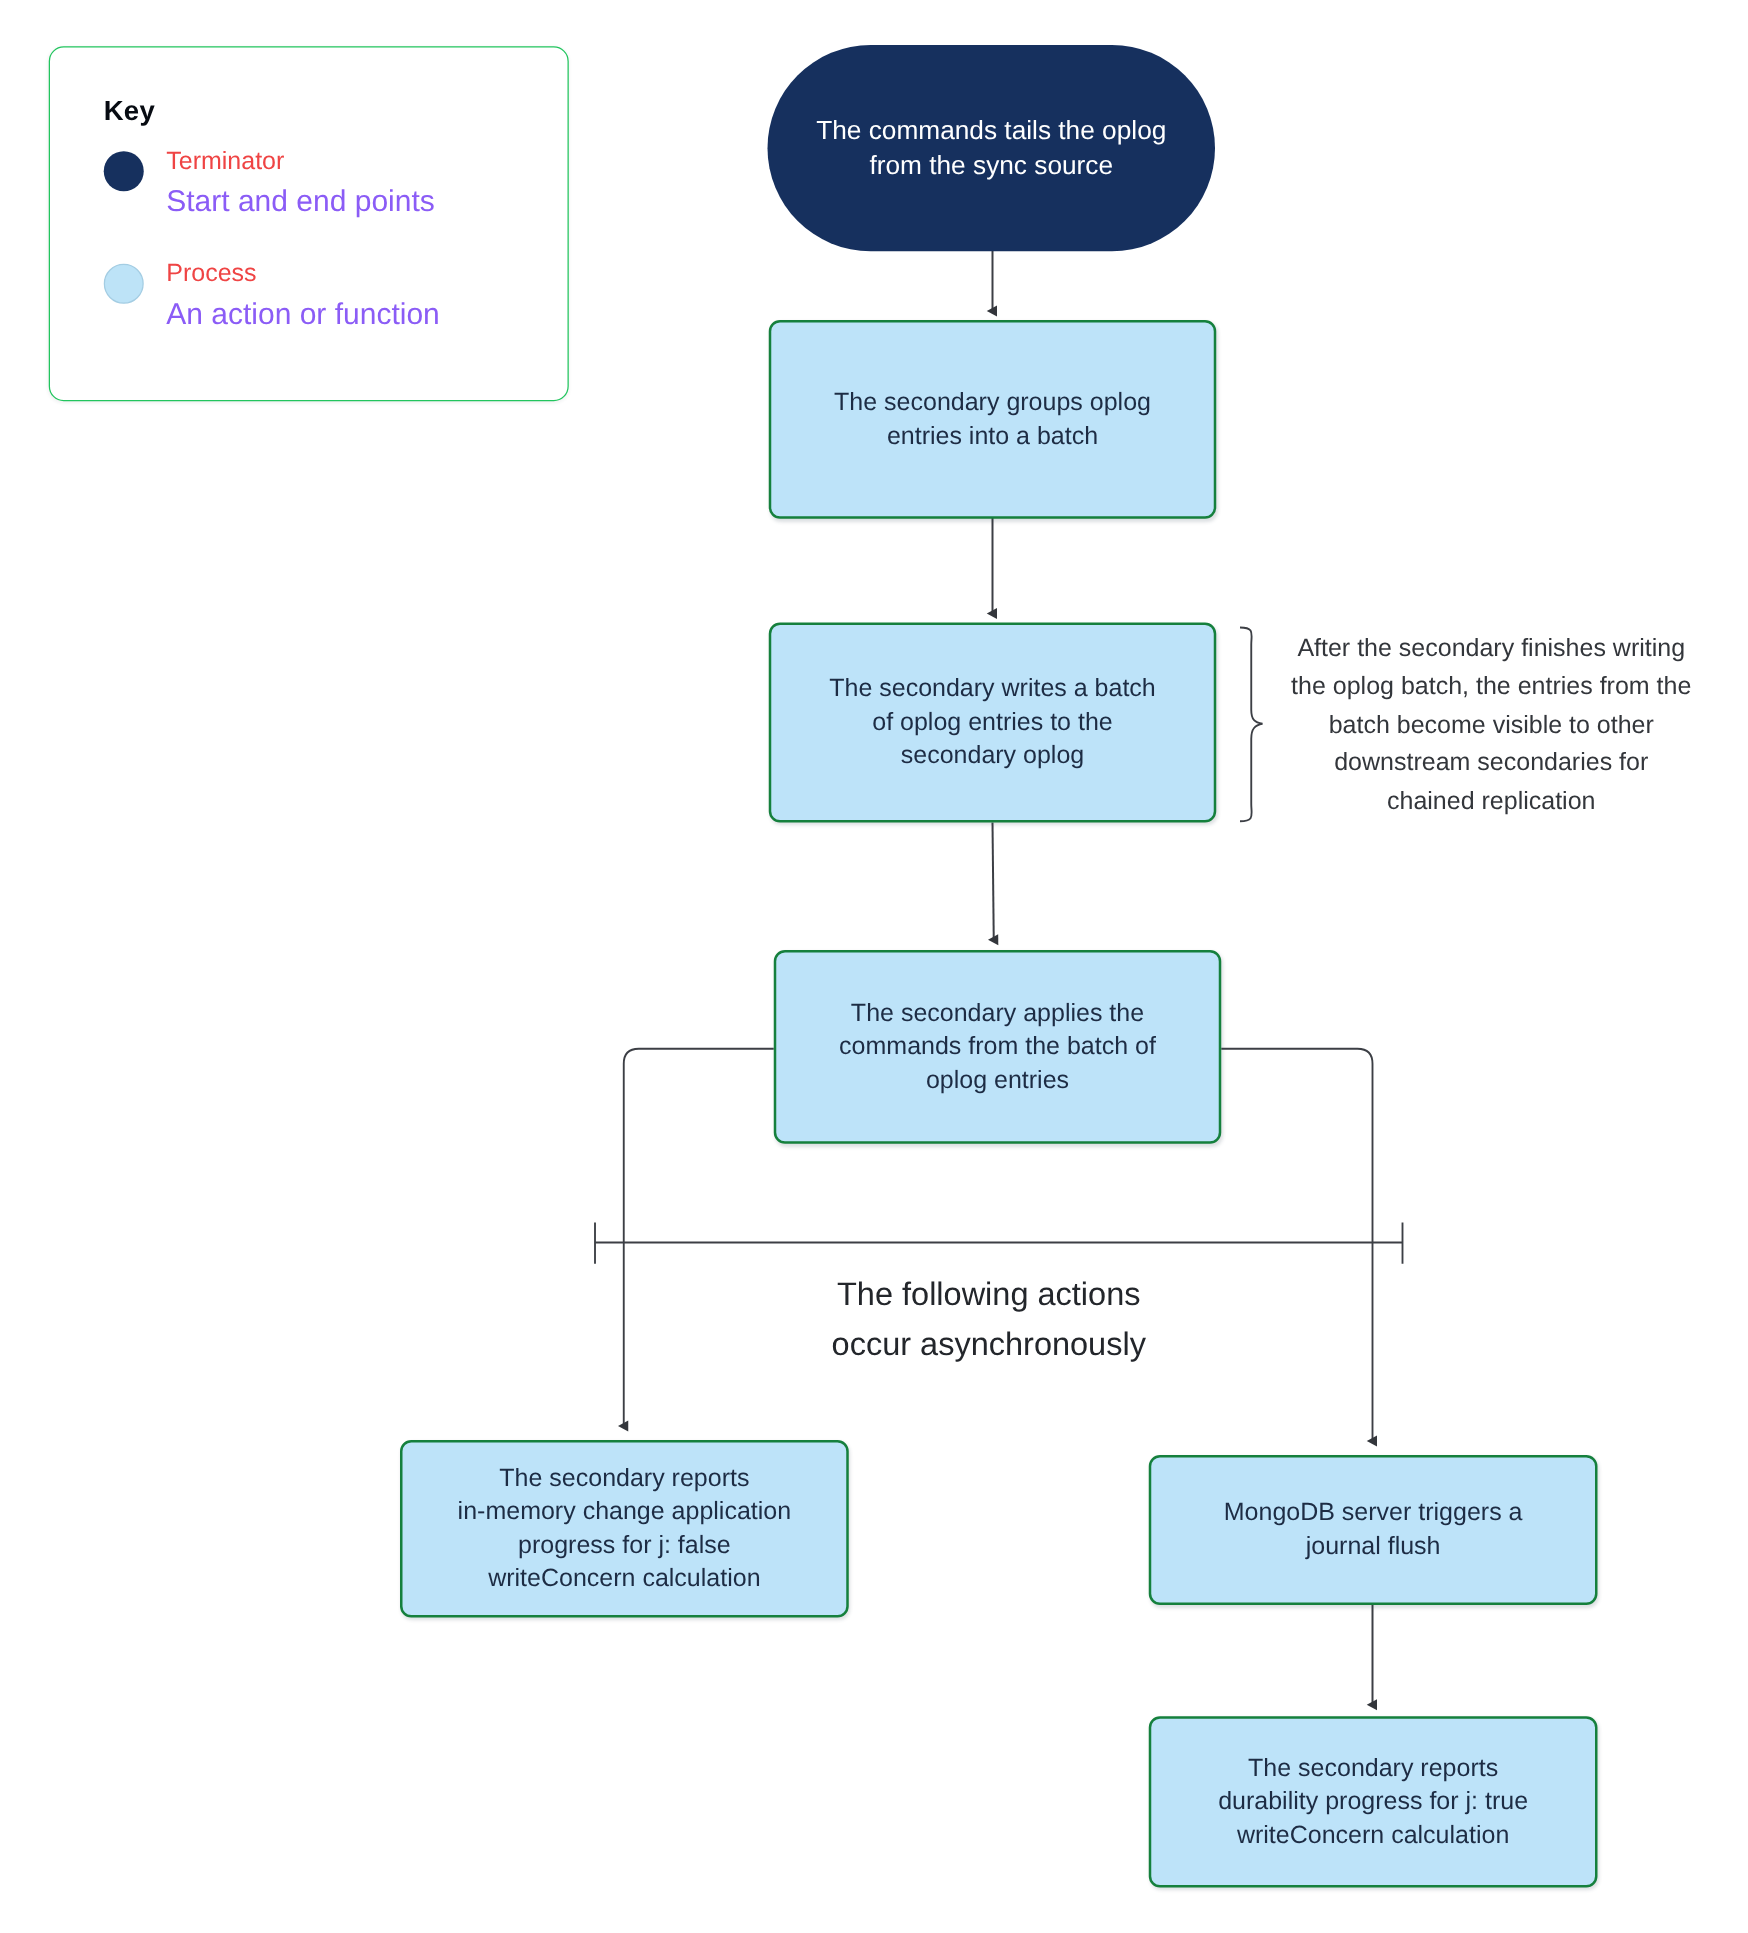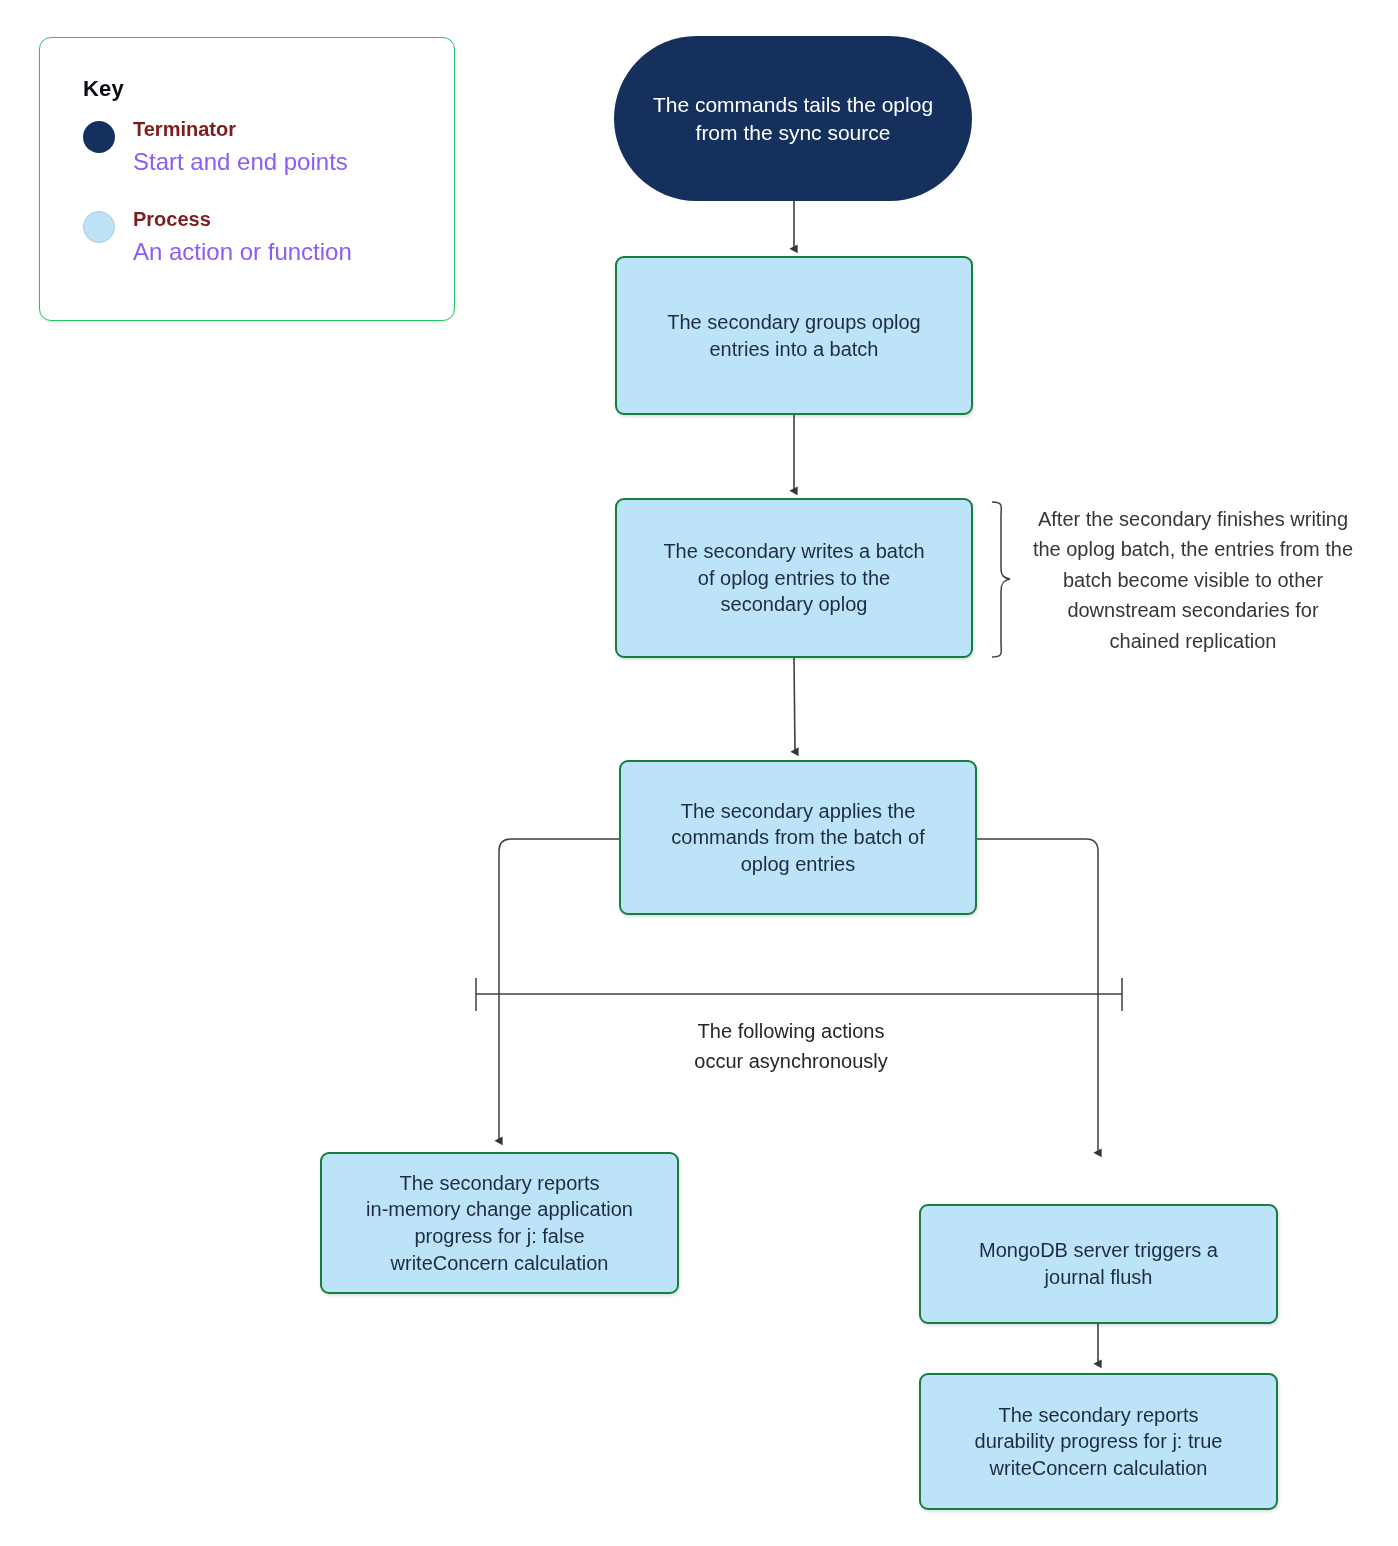--- a/index.html
+++ b/index.html
@@ -65,22 +65,22 @@
   .key-dot.process {
     background: #bde3f7;
     border: 1px solid #a4cde3;
     box-sizing: border-box;
   }
   .key-label {
     position: absolute;
     left: 50px;
     top: 0px;
     font-size: 20px;
-    font-weight: bold;
-    color: #7f1d1d;
+    font-weight: normal;
+    color: #ef4444;
     white-space: nowrap;
   }
   .key-desc {
     position: absolute;
     left: 50px;
     top: 30px;
     font-size: 24px;
     color: #8b5cf6;
     white-space: nowrap;
   }
@@ -113,21 +113,21 @@
 
   
   .annot {
     position: absolute;
     text-align: center;
     color: #33363b;
     white-space: pre-line;
     line-height: 1.52;
   }
   .annot.brace-note { left: 1030px; top: 504px; width: 326px; font-size: 20px; }
-  .annot.async-note { left: 624px; top: 1016px; width: 334px; font-size: 20px; color: #23262b; }
+  .annot.async-note { left: 624px; top: 1016px; width: 334px; font-size: 26px; color: #23262b; }
 </style>
 </head>
 <body>
 
 <div id="canvas">
 
   <svg class="edges" viewBox="0 0 1398 1546" xmlns="http://www.w3.org/2000/svg">
     <defs>
       <marker id="arrow" markerWidth="10" markerHeight="10" refX="5.2" refY="4" orient="auto" markerUnits="userSpaceOnUse">
         <path d="M0.6,0.4 L9.4,0.4 L5,8.6 Z" fill="#33363b"></path>
@@ -197,21 +197,21 @@
 oplog entries</span>
   </div>
 
   <div class="node process" style="left:320px; top:1152px; width:359px; height:142px;">
     <span class="txt">The secondary reports
 in-memory change application
 progress for j: false
 writeConcern calculation</span>
   </div>
 
-  <div class="node process" style="left:919px; top:1164px; width:359px; height:120px;margin-top:40px;">
+  <div class="node process" style="left:919px; top:1164px; width:359px; height:120px;">
     <span class="txt">MongoDB server triggers a
 journal flush</span>
   </div>
 
   <div class="node process" style="left:919px; top:1373px; width:359px; height:137px;">
     <span class="txt">The secondary reports
 durability progress for j: true
 writeConcern calculation</span>
   </div>
 

